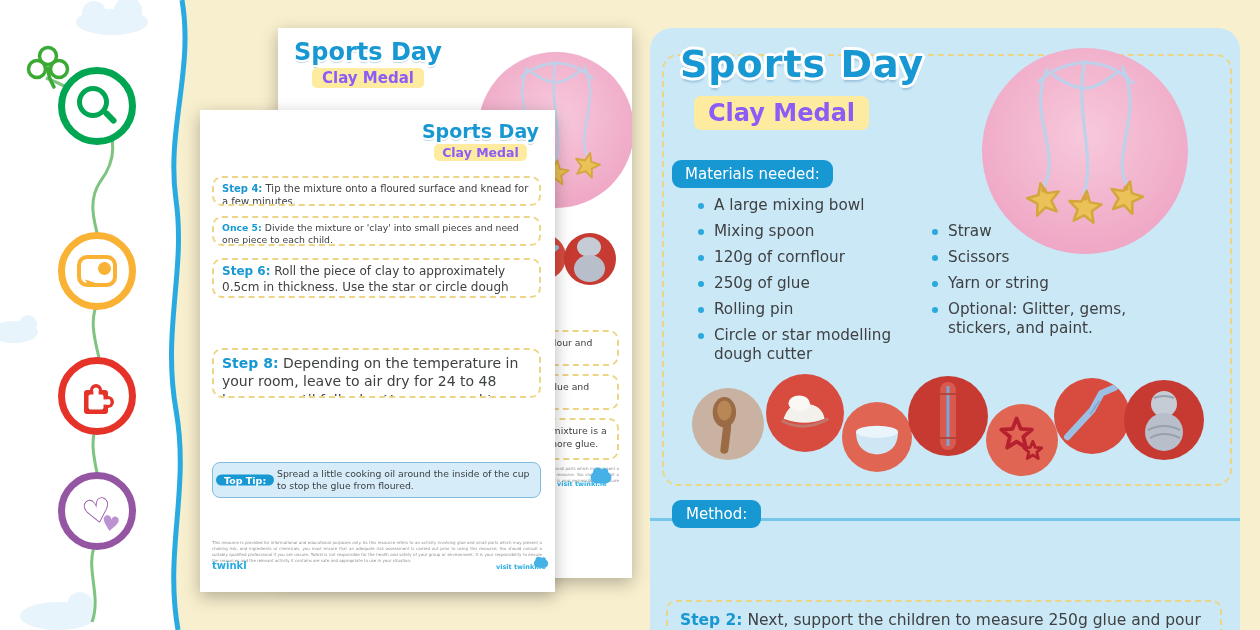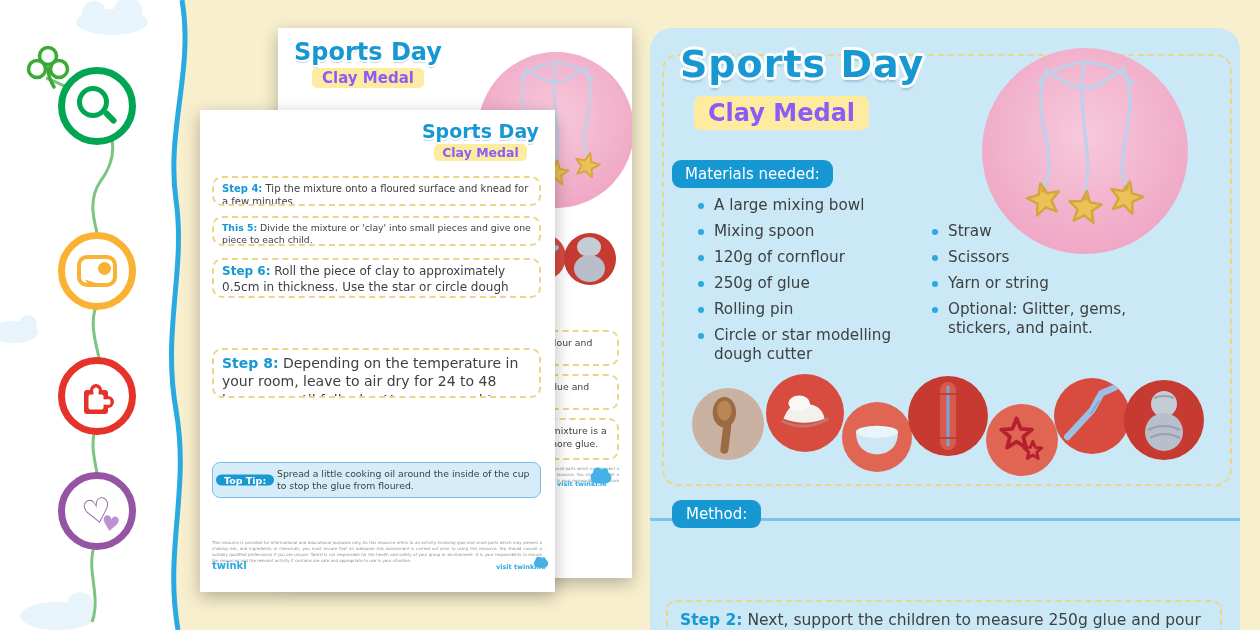--- a/index.html
+++ b/index.html
@@ -192,22 +192,22 @@
     <div class="abs" style="right:16px;top:10px;text-align:center;">
       <div class="bubble-sm" style="font-size:19px;">Sports Day</div>
       <div class="hl" style="font-size:12.5px;padding:1px 8px;margin-top:2px;">Clay Medal</div>
     </div>
 
     <div class="sbox" style="left:12px;top:66px;width:329px;height:30px;padding:4px 8px;font-size:10px;line-height:1.32;">
       <span class="slabel">Step 4:</span>
       <span>Tip the mixture onto a floured surface and knead for a few minutes.</span>
     </div>
     <div class="sbox" style="left:12px;top:106px;width:329px;height:30px;padding:4px 8px;font-size:9.3px;line-height:1.32;">
-      <span class="slabel">This 5:</span>
-      <span>Divide the mixture or 'clay' into small pieces and give one piece to each child.</span>
+      <span class="slabel">Once 5:</span>
+      <span>Divide the mixture or 'clay' into small pieces and need one piece to each child.</span>
     </div>
     <div class="sbox" style="left:12px;top:148px;width:329px;height:40px;padding:4px 8px;font-size:12px;line-height:1.32;">
       <span class="slabel">Step 6:</span>
       <span>Roll the piece of clay to approximately 0.5cm in thickness. Use the star or circle dough cutter to cut out the shape of the medal.</span>
     </div>
     <div class="sbox" style="left:12px;top:238px;width:329px;height:50px;padding:4px 8px;font-size:14px;line-height:1.32;">
       <span class="slabel">Step 8:</span>
       <span>Depending on the temperature in your room, leave to air dry for 24 to 48 hours or until fully dry. You may need to turn the medals over to dry the underside after about 24 hours.</span>
     </div>
 

